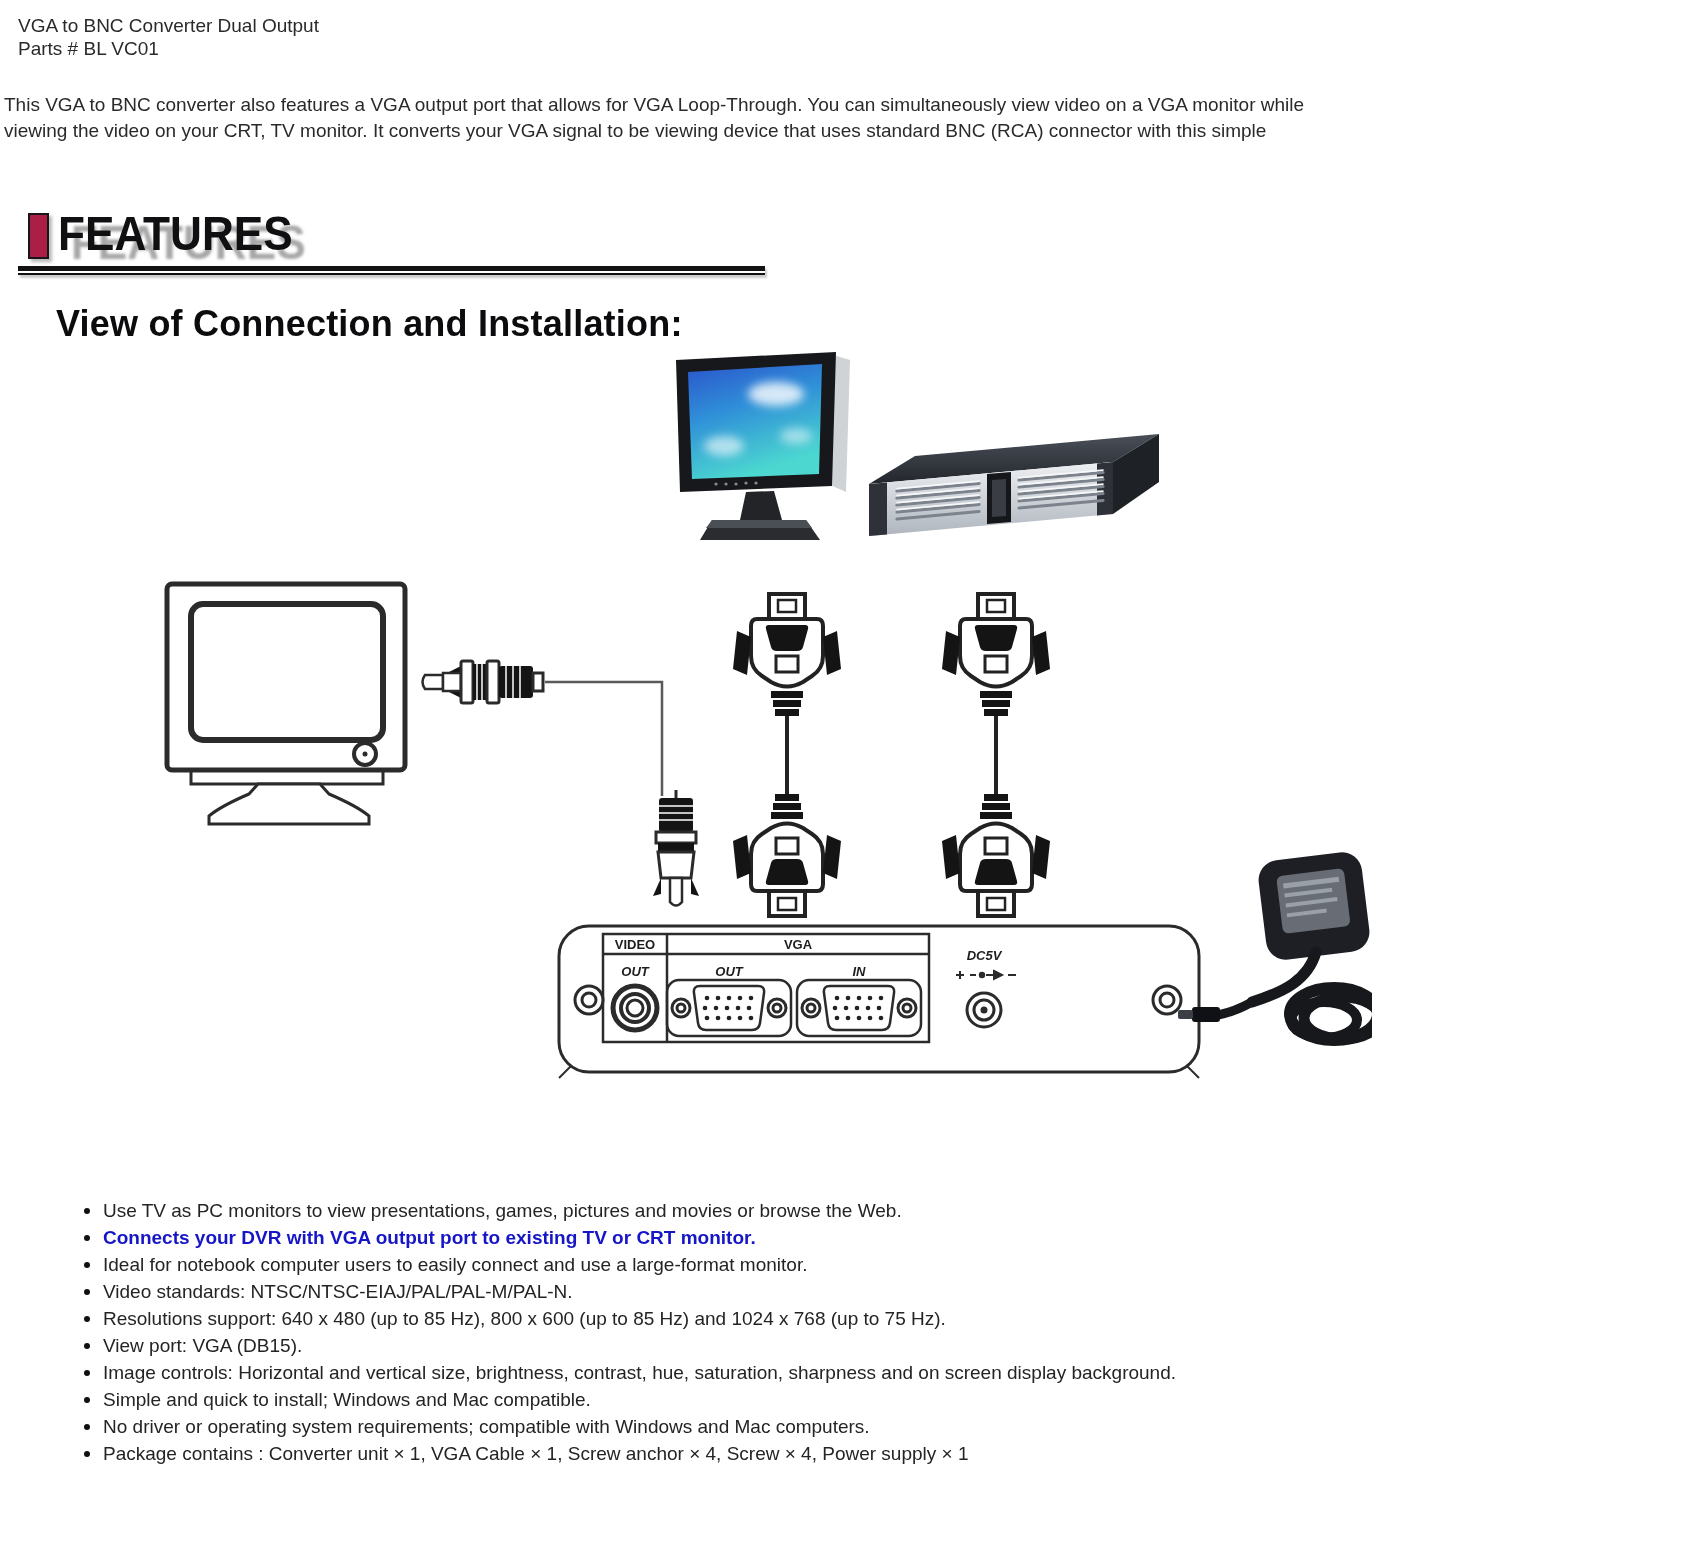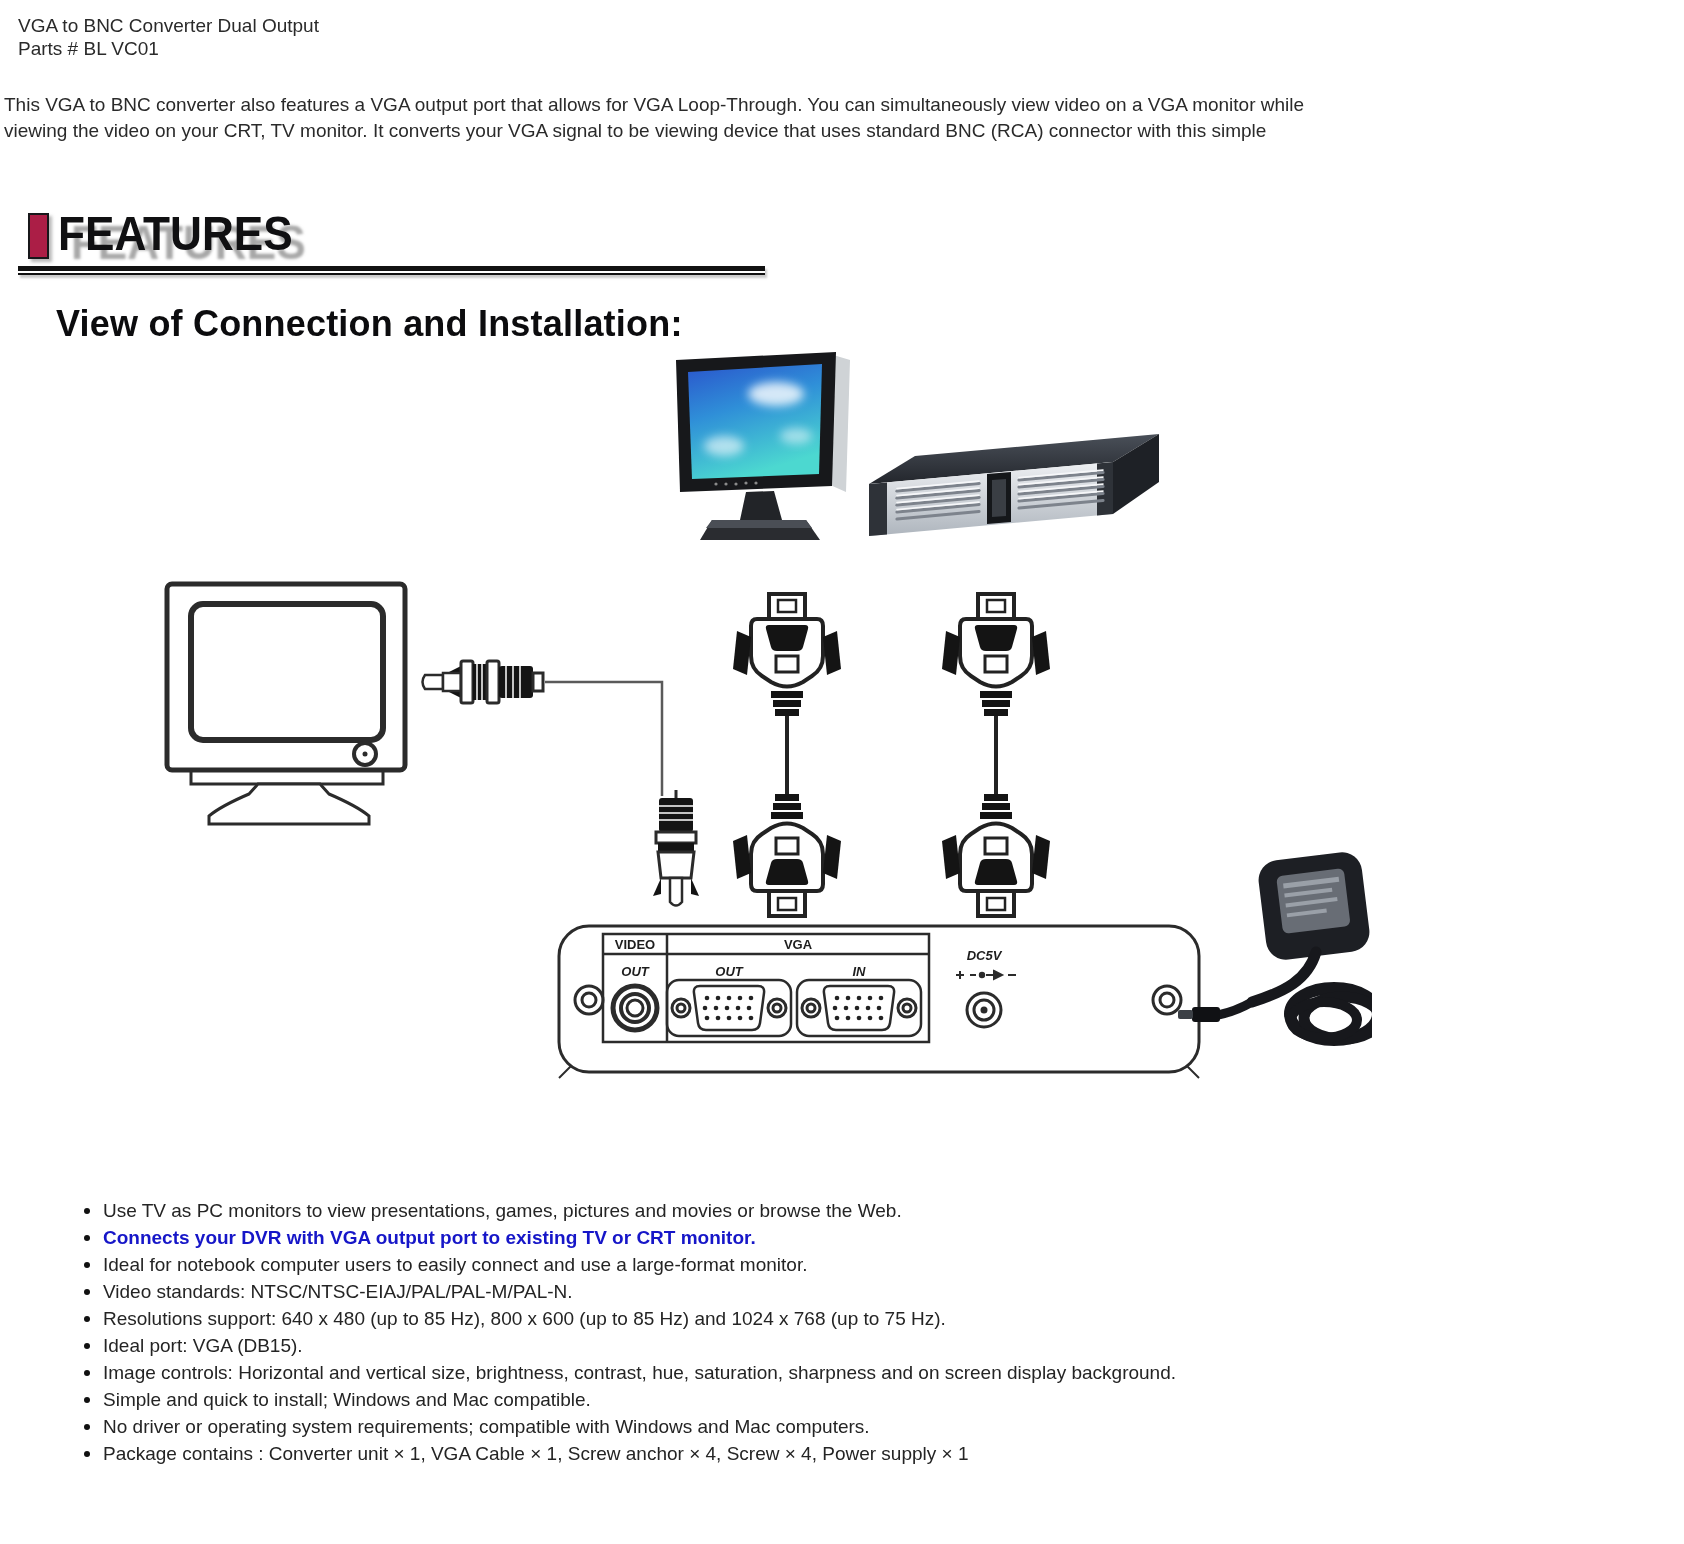--- a/index.html
+++ b/index.html
@@ -285,20 +285,20 @@
     </svg>
 
   </div>
 
   <ul class="bullets">
     <li>Use TV as PC monitors to view presentations, games, pictures and movies or browse the Web.</li>
     <li class="hl">Connects your DVR with VGA output port to existing TV or CRT monitor.</li>
     <li>Ideal for notebook computer users to easily connect and use a large-format monitor.</li>
     <li>Video standards: NTSC/NTSC-EIAJ/PAL/PAL-M/PAL-N.</li>
     <li>Resolutions support: 640 x 480 (up to 85 Hz), 800 x 600 (up to 85 Hz) and 1024 x 768 (up to 75 Hz).</li>
-    <li>Ideal port: VGA (DB15).</li>
+    <li>View port: VGA (DB15).</li>
     <li>Image controls: Horizontal and vertical size, brightness, contrast, hue, saturation, sharpness and on screen display background.</li>
     <li>Simple and quick to install; Windows and Mac compatible.</li>
     <li>No driver or operating system requirements; compatible with Windows and Mac computers.</li>
     <li>Package contains : Converter unit × 1, VGA Cable × 1, Screw anchor × 4, Screw × 4, Power supply × 1</li>
   </ul>
 
 </div>
 
 </body></html>

